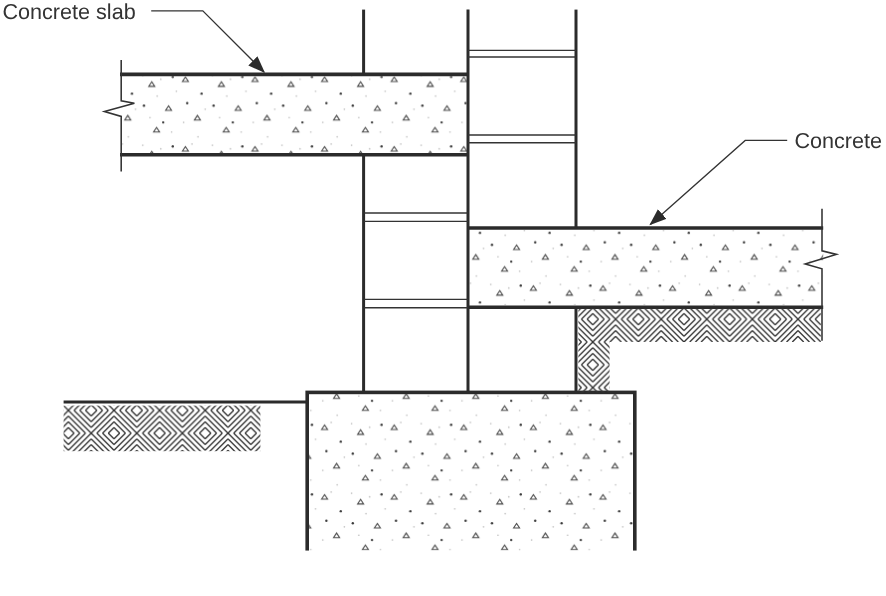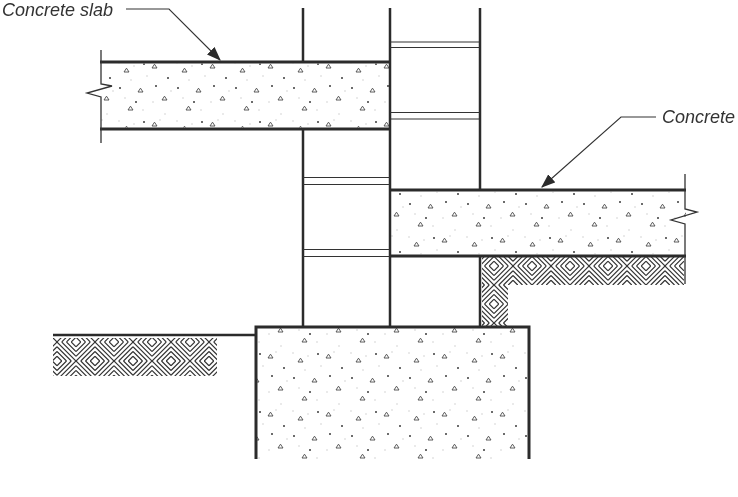--- a/index.html
+++ b/index.html
@@ -7,21 +7,20 @@
     padding: 0;
     background: #ffffff;
     font-family: "Liberation Sans", sans-serif;
   }
   .stage {
     position: relative;
     width: 738px;
     height: 459px;
     background: #ffffff;
     overflow: hidden;
-    font-style: italic;
   }
   svg text {
     font-family: "Liberation Sans", sans-serif;
     font-size: 18px;
     fill: #333333;
   }
 </style>
 </head>
 <body>
 

